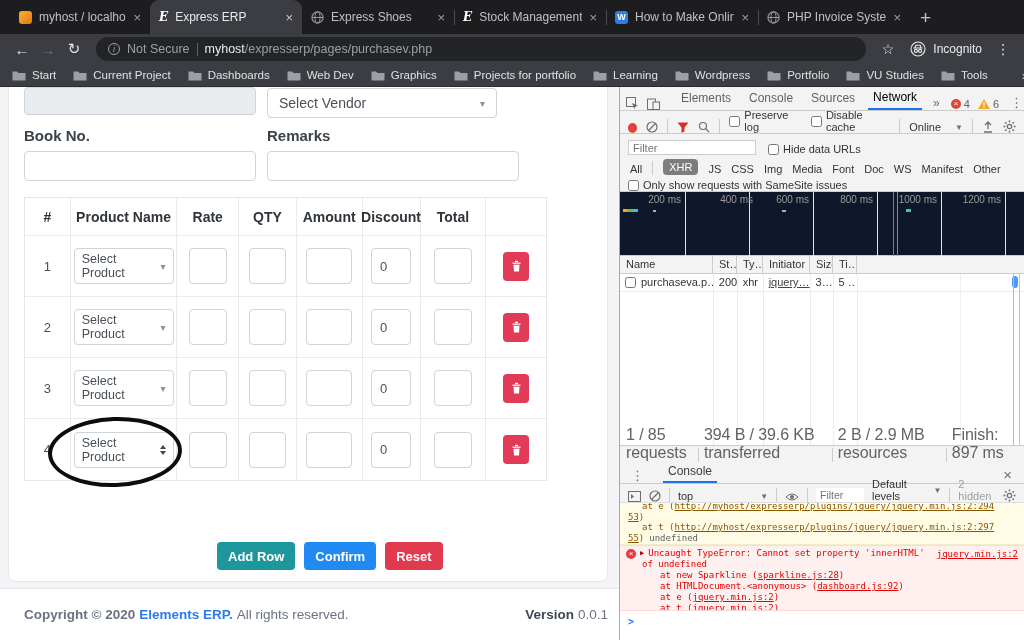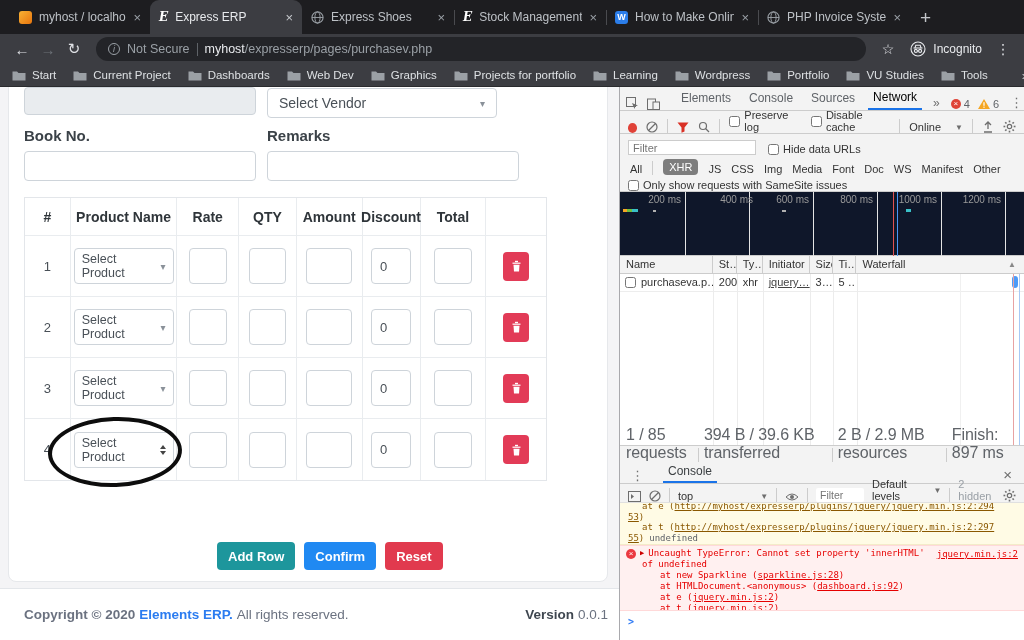--- a/index.html
+++ b/index.html
@@ -624,24 +624,20 @@
       <div class="tmark" style="left:286px; top:17px; width:5px; height:3px; background:#39c0c8;"></div>
     </div>
 
     <div class="dtrow dt-thead">
       <div class="thc n0">Name</div>
       <div class="thc n1">St…</div>
       <div class="thc n2">Ty…</div>
       <div class="thc n3">Initiator</div>
       <div class="thc n4">Size</div>
       <div class="thc n5">Ti…</div>
-      <div class="thc n6">
-          <span>Waterfall</span>
-          <span class="sortarr">▲</span>
-        </div>
     </div>
 
     <div class="dtrow dt-netrow">
       <div class="ncell name n0">
           <input type="checkbox" class="cb" style="">
           <span>purchaseva.p…</span>
         </div>
       <div class="ncell n1">200</div>
       <div class="ncell n2">xhr</div>
       <div class="ncell n3">

